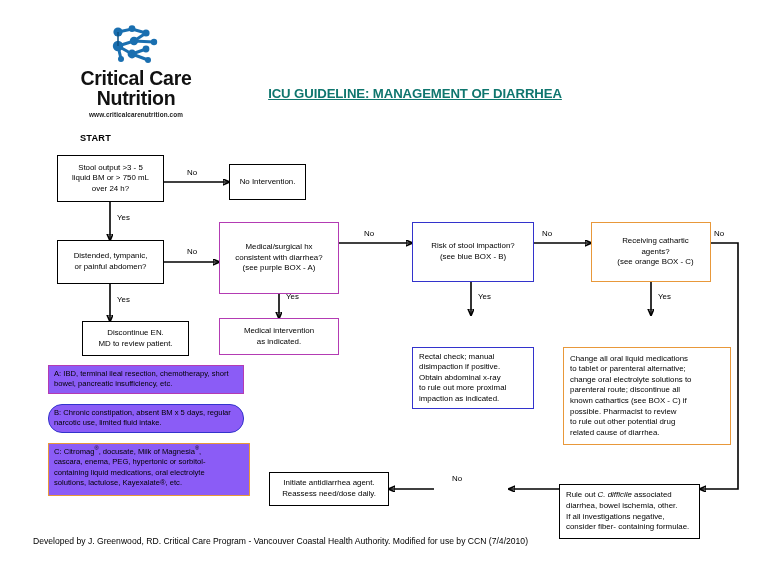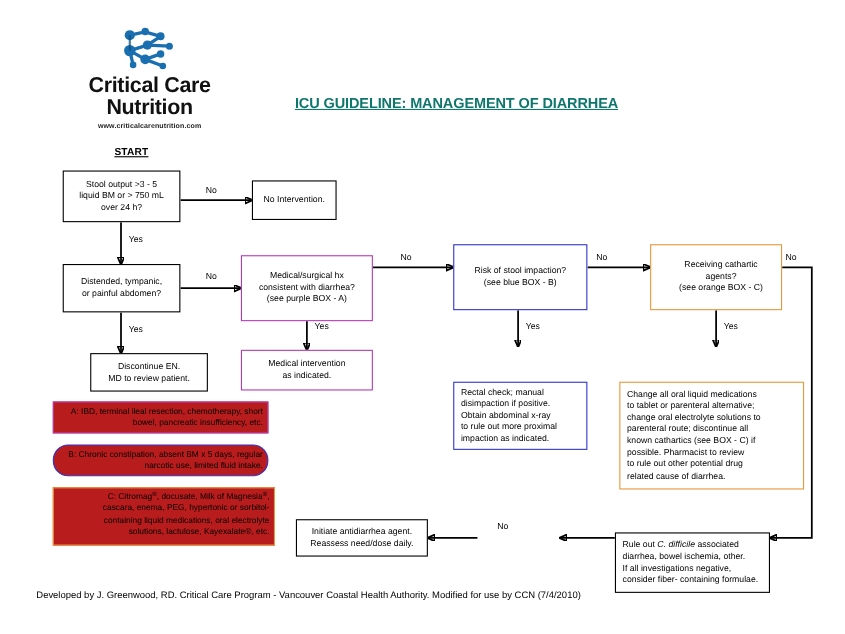--- a/index.html
+++ b/index.html
@@ -74,47 +74,46 @@
   }
   .node.b-black  { border: 1.5px solid #000000; }
   .node.b-purple { border: 1.6px solid #b33bb3; }
   .node.b-blue   { border: 1.6px solid #3333cc; }
   .node.b-orange { border: 1.6px solid #e8983a; }
   .node.align-left { text-align: left; justify-content: flex-start; padding-left: 6px; margin-top: 32px; }
 
   .legend {
     position: absolute;
     box-sizing: border-box;
-    background: #b91c1c;
+    background: #8b5cf6;
     font-size: 7.6px;
     line-height: 10.4px;
-    text-align: right;
+    text-align: left;
     padding: 3px 4px 3px 5px;
     color: #000000;
   }
   .legend.b-purple { border: 1.6px solid #b33bb3; }
   .legend.b-blue   { border: 1.6px solid #3333cc; }
   .legend.b-orange { border: 1.6px solid #e8983a; }
   .legend sup { font-size: 5.6px; vertical-align: super; line-height: 0; }
 
   
   .edge-label {
     position: absolute;
     font-size: 7.9px;
     color: #000000;
     white-space: nowrap;
   }
   #start-label {
     position: absolute;
-    left: 104px;
+    left: 80px;
     top: 133px;
     font-size: 9.2px;
     font-weight: bold;
     letter-spacing: 0.2px;
-    text-decoration: underline;
   }
   #footer {
     position: absolute;
     left: 33px;
     top: 536px;
     font-size: 8.6px;
     color: #000000;
     white-space: nowrap;
   }
 
@@ -220,21 +219,21 @@
 over 24 h?</div>
 
   <div class="node b-black" style="left:229px; top:164px; width:77px; height:36px;">No Intervention.</div>
 
   <div class="node b-black" style="left:57px; top:240px; width:107px; height:44px;">Distended, tympanic,
 or painful abdomen?</div>
 
   <div class="node b-black" style="left:57px; top:321px; width:107px; height:35px;margin-left:25px;">Discontinue EN.
 MD to review patient.</div>
 
-  <div class="node b-purple" style="left:219px; top:232px; width:120px; height:60px;">Medical/surgical  hx
+  <div class="node b-purple" style="left:219px; top:222px; width:120px; height:72px;">Medical/surgical  hx
 consistent with diarrhea?
 (see purple BOX - A)</div>
 
   <div class="node b-purple" style="left:219px; top:318px; width:120px; height:37px;">Medical intervention
 as indicated.</div>
 
   <div class="node b-blue" style="left:412px; top:222px; width:122px; height:60px;">Risk of stool impaction?
 (see blue BOX - B)</div>
 
   <div class="node b-blue align-left" style="left:412px; top:315px; width:122px; height:62px;">Rectal check; manual

